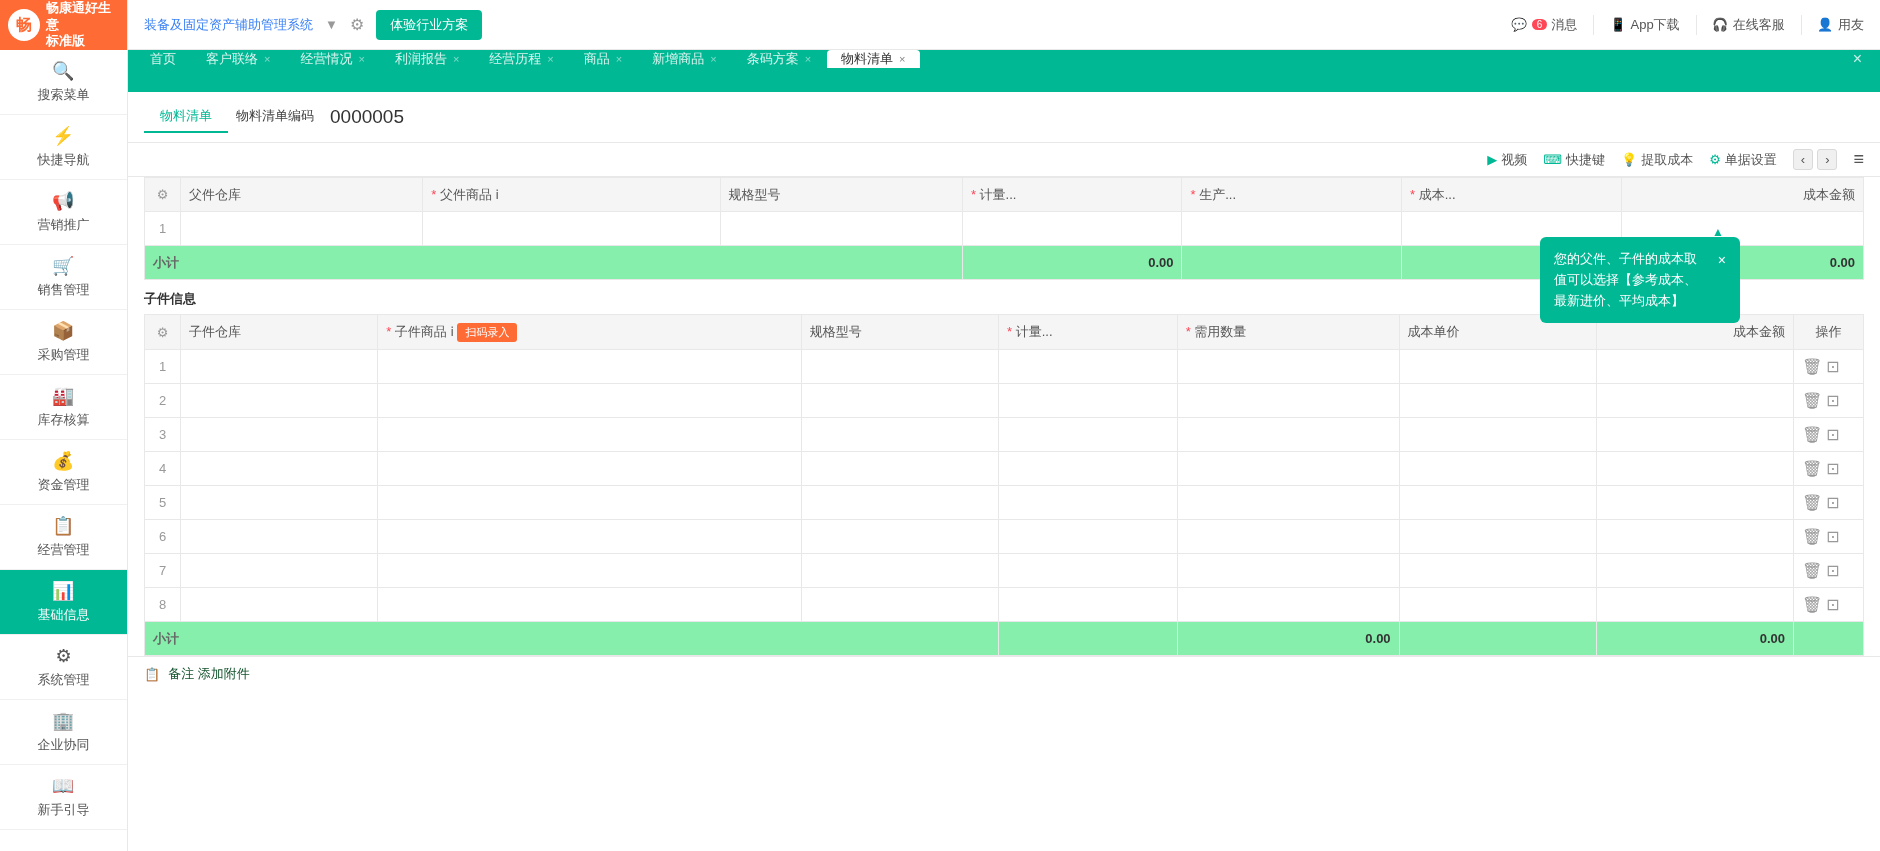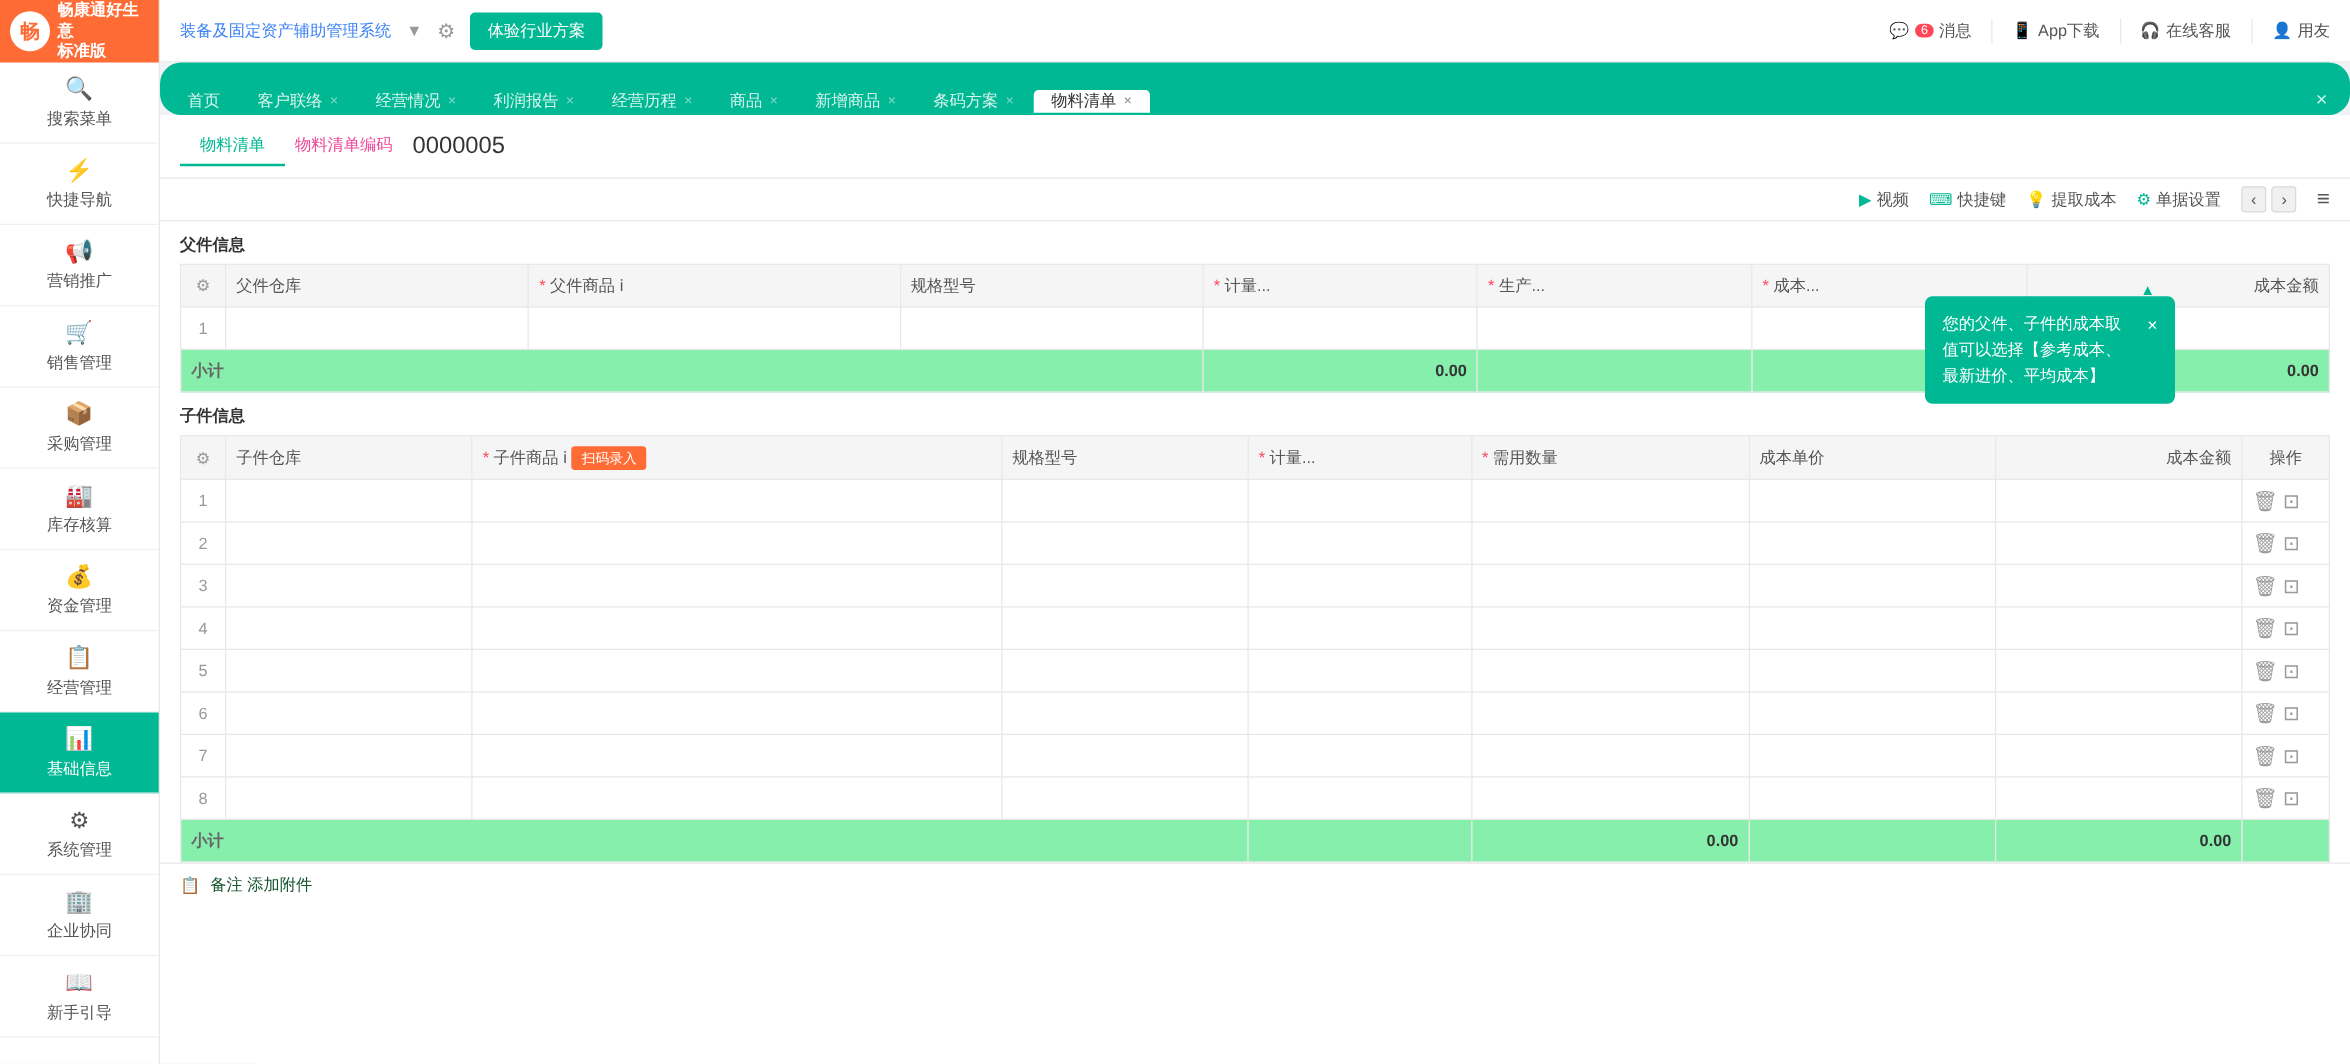--- a/index.html
+++ b/index.html
@@ -17,21 +17,21 @@
     
     .main { flex: 1; display: flex; flex-direction: column; overflow: hidden; }
 
     
     .topbar { height: 50px; background: #fff; display: flex; align-items: center; padding: 0 16px; border-bottom: 1px solid #e8e8e8; gap: 12px; }
     .topbar-btn { background: #00b894; color: #fff; border: none; border-radius: 4px; padding: 6px 14px; cursor: pointer; font-size: 13px; }
     .topbar-actions { display: flex; align-items: center; gap: 16px; color: #555; font-size: 13px; }
     .topbar-actions .action-item { display: flex; align-items: center; gap: 4px; cursor: pointer; }
 
     
-    .tabbar { height: 42px; background: #00b894; display: flex; align-items: flex-end; padding: 0 8px; gap: 2px; overflow-x: auto; border-radius: 17px; }
+    .tabbar { height: 42px; background: #00b894; display: flex; align-items: flex-start; padding: 0 8px; gap: 2px; overflow-x: auto; }
     .tab { display: flex; align-items: center; padding: 0 14px; color: rgba(255,255,255,0.85); cursor: pointer; gap: 6px; font-size: 13px; white-space: nowrap; border-bottom: 2px solid transparent; }
     .tab.active { background: #fff; color: #333; border-radius: 4px 4px 0 0; border-bottom: 2px solid #00b894; }
     .tab .close-btn { font-size: 11px; opacity: 0.6; }
     .tab.active .close-btn { color: #333; }
 
     
     .content { flex: 1; overflow-y: auto; background: #fff; }
 
     
     .sub-tabbar { display: flex; align-items: center; padding: 8px 16px; border-bottom: 1px solid #e8e8e8; gap: 0; }
@@ -209,21 +209,21 @@
       <span class="close-btn">×</span>
     </div>
     <div style="flex:1;"></div>
     <div class="tab" style="color:rgba(255,255,255,0.8); font-size:16px; padding: 0 10px;">×</div>
   </div>
 
   <div class="content" style="position:relative;">
 
     <div class="sub-tabbar">
       <div class="sub-tab active">物料清单</div>
-      <div class="sub-tab" style="color:#ec4899; padding: 6px 8px;">物料清单编码</div>
+      <div class="sub-tab" style="color:#404040; padding: 6px 8px;">物料清单编码</div>
       <div class="sub-tab-code">0000005</div>
     </div>
 
     <div class="toolbar">
       <div class="toolbar-item">
         <span style="color:#00b894;">▶</span>
         <span>视频</span>
       </div>
       <div class="toolbar-item">
         <span style="color:#00b894;">⌨</span>
@@ -243,21 +243,20 @@
       </div>
       <span class="hamburger">≡</span>
     </div>
 
     <div class="tooltip-box">
       <span class="tooltip-close">×</span>
       <span>您的父件、子件的成本取值可以选择【参考成本、最新进价、平均成本】</span>
     </div>
 
     <div class="section">
-      <div class="section-title">父件信息</div>
       <table class="data-table">
         <thead>
           <tr>
             <th class="settings-col">⚙</th>
             <th>父件仓库</th>
             <th><span style="color:#ff4757;">*</span> 父件商品 ℹ</th>
             <th>规格型号</th>
             <th><span style="color:#ff4757;">*</span> 计量...</th>
             <th><span style="color:#ff4757;">*</span> 生产...</th>
             <th><span style="color:#ff4757;">*</span> 成本...</th>

